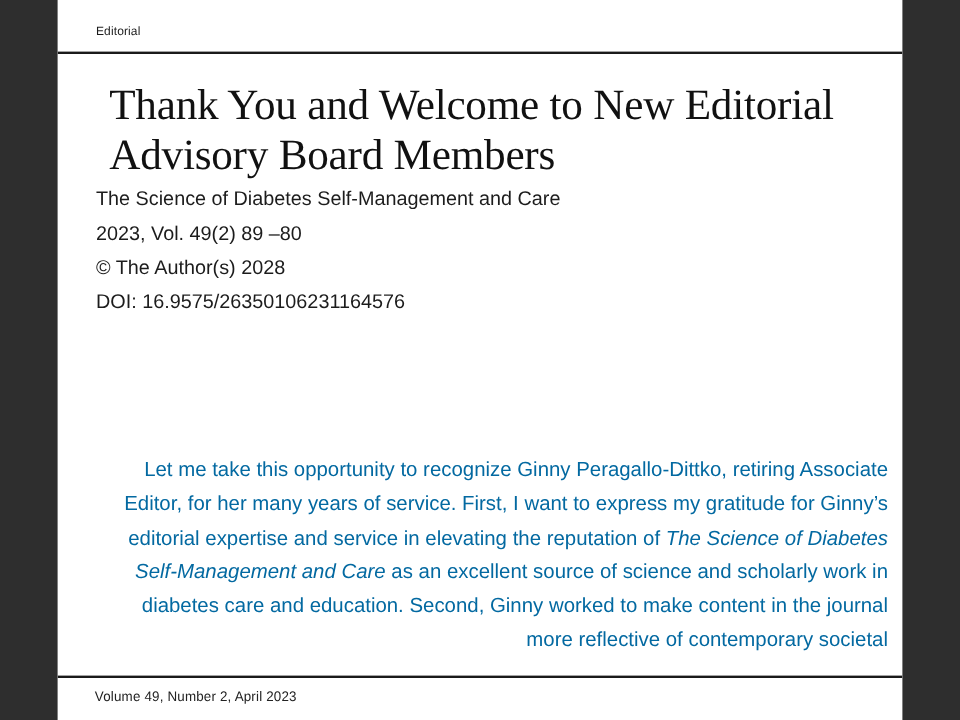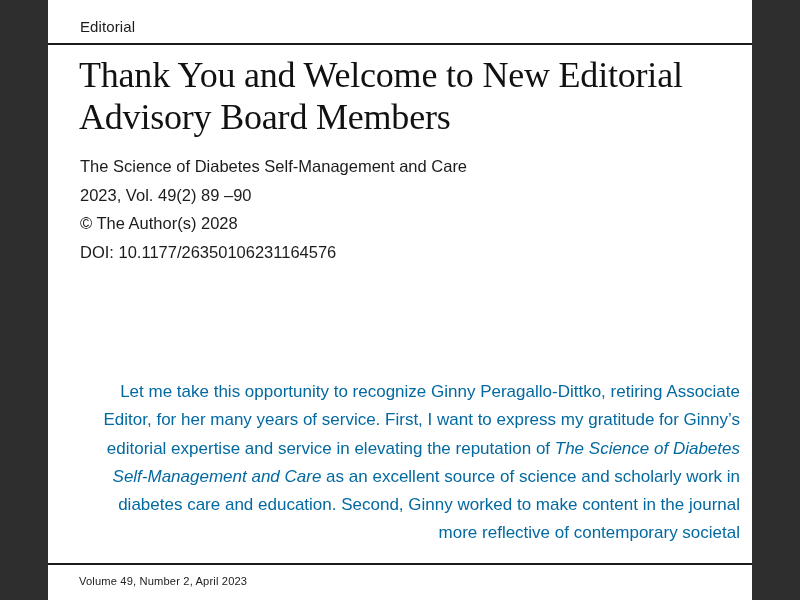--- a/index.html
+++ b/index.html
@@ -42,34 +42,34 @@
     background: #1a1a1a;
   }
   .rule.top { top: 43px; }
   .rule.bottom { top: 563px; }
 
   
   .running-head {
     position: absolute;
     left: 32px;
     top: 18px;
-    font-size: 15px;
+    font-size: 10px;
     line-height: 18px;
     color: #1c1c1c;
     letter-spacing: 0.1px;
     white-space: nowrap;
   }
 
   
   .article-title {
     position: absolute;
     left: 31px;
     top: 54px;
     width: 660px;
-    margin: 0;
+    margin: 12px;
     font-family: "Liberation Serif", "DejaVu Serif", serif;
     font-weight: normal;
     font-size: 36px;
     line-height: 42px;
     color: #111111;
     letter-spacing: -0.2px;
   }
 
   
   .meta-block {
@@ -129,23 +129,23 @@
   <div id="page">
 
     <div class="running-head">Editorial</div>
 
     <div class="rule top"></div>
 
     <h1 class="article-title">Thank You and Welcome to New Editorial Advisory Board Members</h1>
 
     <div class="meta-block">
       <div class="meta-line">The Science of Diabetes Self-Management and Care</div>
-      <div class="meta-line">2023, Vol. 49(2) 89 –90</div>
+      <div class="meta-line">2023, Vol. 49(2) 89 –80</div>
       <div class="meta-line">© The Author(s) 2028</div>
-      <div class="meta-line">DOI: 10.1177/26350106231164576</div>
+      <div class="meta-line">DOI: 16.9575/26350106231164576</div>
     </div>
 
     <p class="body-copy"><span>Let me take this opportunity to recognize Ginny Peragallo-Dittko, retiring Associate Editor, for her many years of service. First, I want to express my gratitude for Ginny’s editorial expertise and service in elevating the reputation of </span><span class="journal-title-italic">The Science of Diabetes Self-Management and Care</span><span> as an excellent source of science and scholarly work in diabetes care and education. Second, Ginny worked to make content in the journal more reflective of contemporary societal</span></p>
 
     <div class="rule bottom"></div>
 
     <div class="page-footer">Volume 49, Number 2, April 2023</div>
 
   </div>
 </div>

